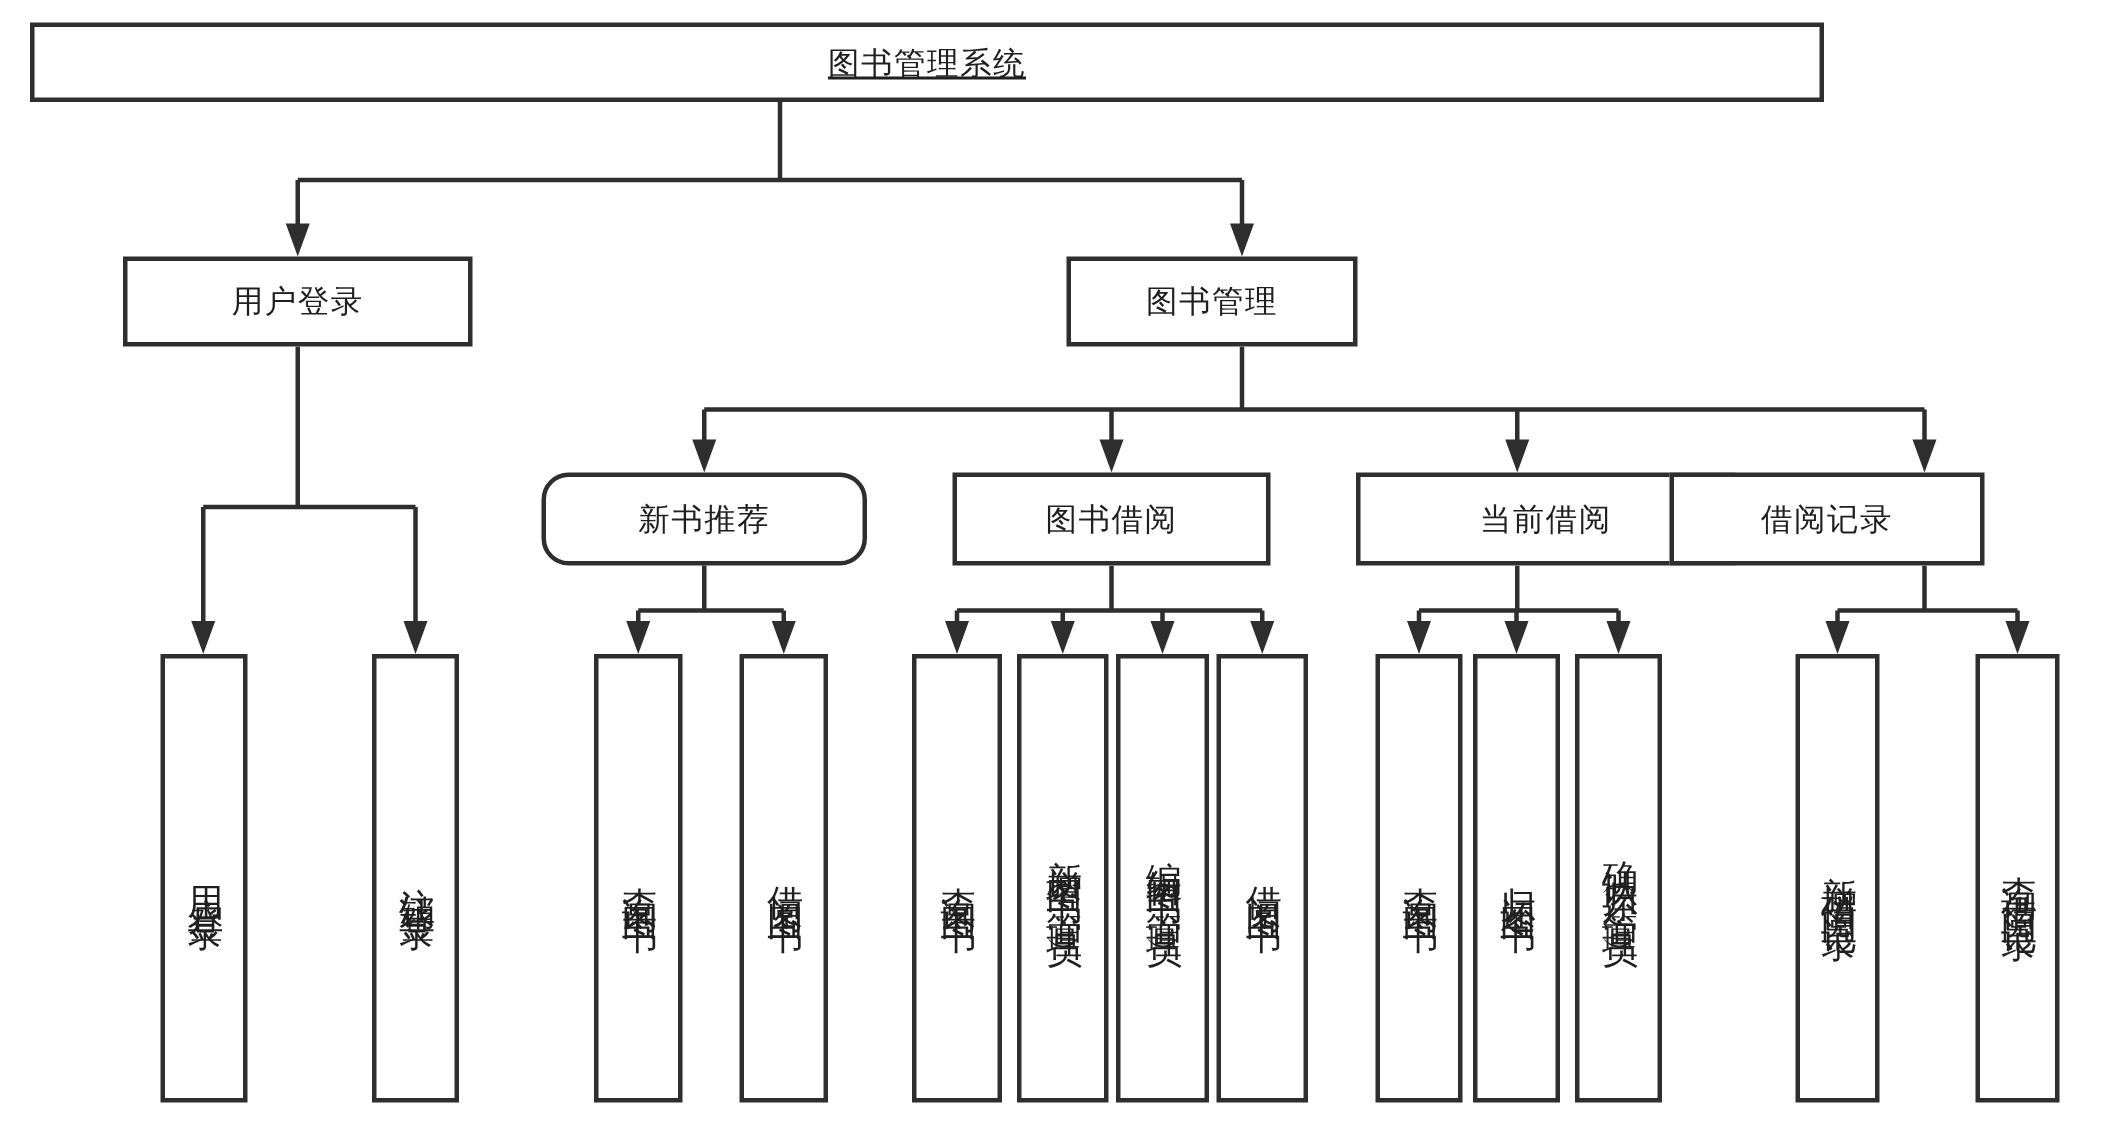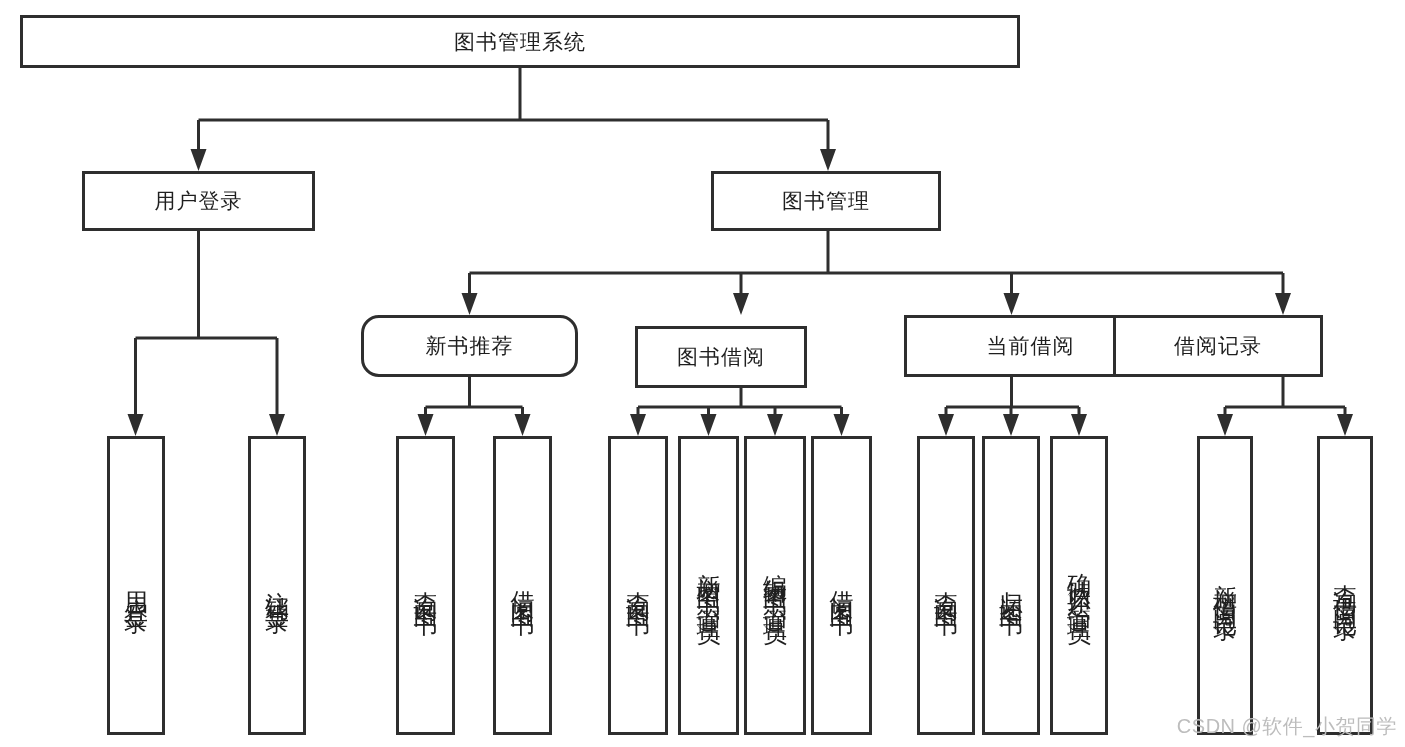--- a/index.html
+++ b/index.html
@@ -91,35 +91,35 @@
       M700.5 414 L716.5 414 L708.5 436 Z
       M767 414 L783 414 L775 436 Z
       M833.5 414 L849.5 414 L841.5 436 Z
       M938 414 L954 414 L946 436 Z
       M1003 414 L1019 414 L1011 436 Z
       M1071 414 L1087 414 L1079 436 Z
       M1217 414 L1233 414 L1225 436 Z
       M1337 414 L1353 414 L1345 436 Z"></path>
   </svg>
 
-  <div class="node h" style="left:20px; top:15px; width:1000px; height:53px;">
+  <div class="node h" style="left:20px; top:15px; width:1196px; height:53px;text-decoration:underline;">
     <span>图书管理系统</span>
   </div>
 
   <div class="node h" style="left:82px; top:171px; width:233px; height:60px;">
     <span>用户登录</span>
   </div>
-  <div class="node h" style="left:711px; top:171px; width:230px; height:60px;">
+  <div class="node h" style="left:711px; top:171px; width:194px; height:60px;">
     <span>图书管理</span>
   </div>
 
   <div class="node h" style="left:361px; top:315px; width:217px; height:62px;border-radius:18px;">
     <span>新书推荐</span>
   </div>
-  <div class="node h" style="left:635px; top:326px; width:172px; height:62px;">
+  <div class="node h" style="left:635px; top:315px; width:212px; height:62px;">
     <span>图书借阅</span>
   </div>
   <div class="node h" style="left:904px; top:315px; width:253px; height:62px;">
     <span>当前借阅</span>
   </div>
   <div class="node h" style="left:1113px; top:315px; width:210px; height:62px;">
     <span>借阅记录</span>
   </div>
 
   <div class="node v" style="left:107px; top:436px; width:58px; height:299px;">
@@ -159,15 +159,14 @@
     <span>确认归还（管理员）</span>
   </div>
 
   <div class="node v" style="left:1197px; top:436px; width:56px; height:299px;">
     <span>新增借阅记录</span>
   </div>
   <div class="node v" style="left:1317px; top:436px; width:56px; height:299px;">
     <span>查询借阅记录</span>
   </div>
 
-  <div id="watermark">CSDN @软件_小贺同学</div>
 
 </div>
 
 </body></html>

